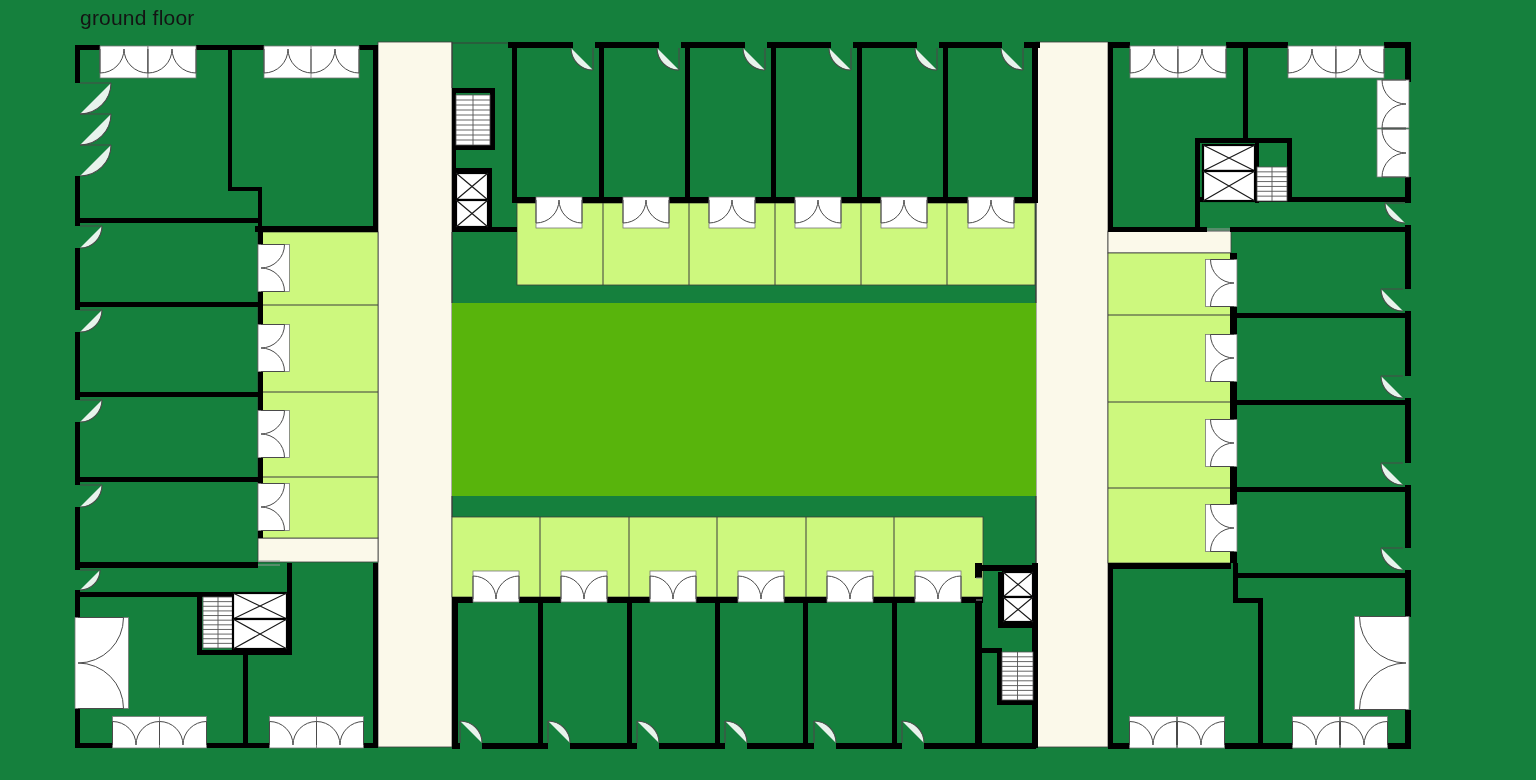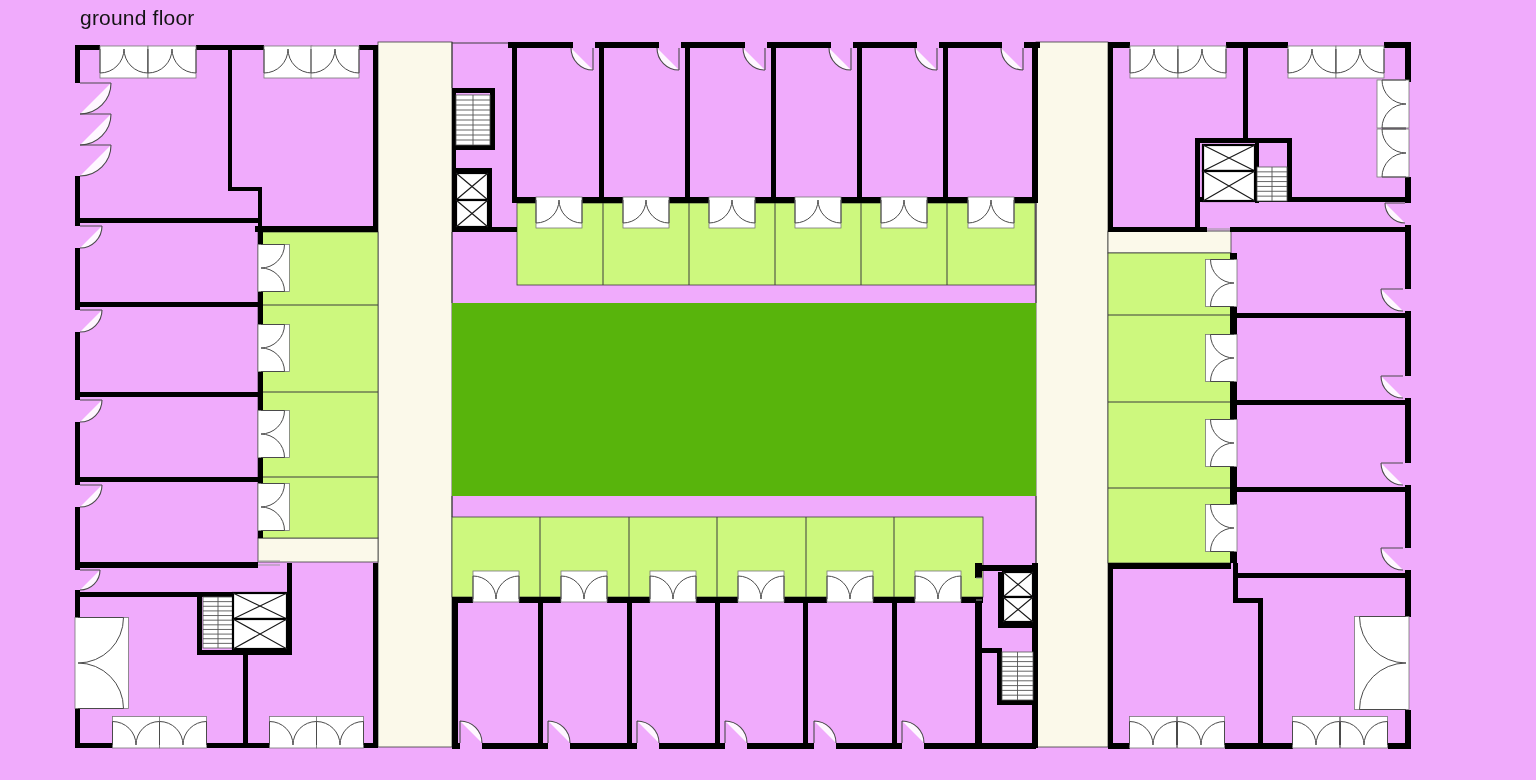--- a/index.html
+++ b/index.html
@@ -1,16 +1,16 @@
 <!DOCTYPE html>
 <html><head>
 <meta charset="utf-8">
 <style>
   html,body{margin:0;padding:0;background:#ffffff;}
-  .stage{position:relative;width:1536px;height:780px;background:#f0abfc;overflow:hidden;
+  .stage{position:relative;width:1536px;height:780px;background:#15803d;overflow:hidden;
          font-family:"Liberation Sans",sans-serif;text-decoration:underline;}
   .plan-title{position:absolute;left:80px;top:6px;font-size:21px;font-weight:500;
               color:#141414;letter-spacing:.2px;}
   svg{position:absolute;left:0;top:0;}
 </style>
 </head>
 <body>
 
 <div class="stage">
   <svg id="plan-svg" xmlns="http://www.w3.org/2000/svg" width="1536" height="780" viewBox="0 0 1536 780">

